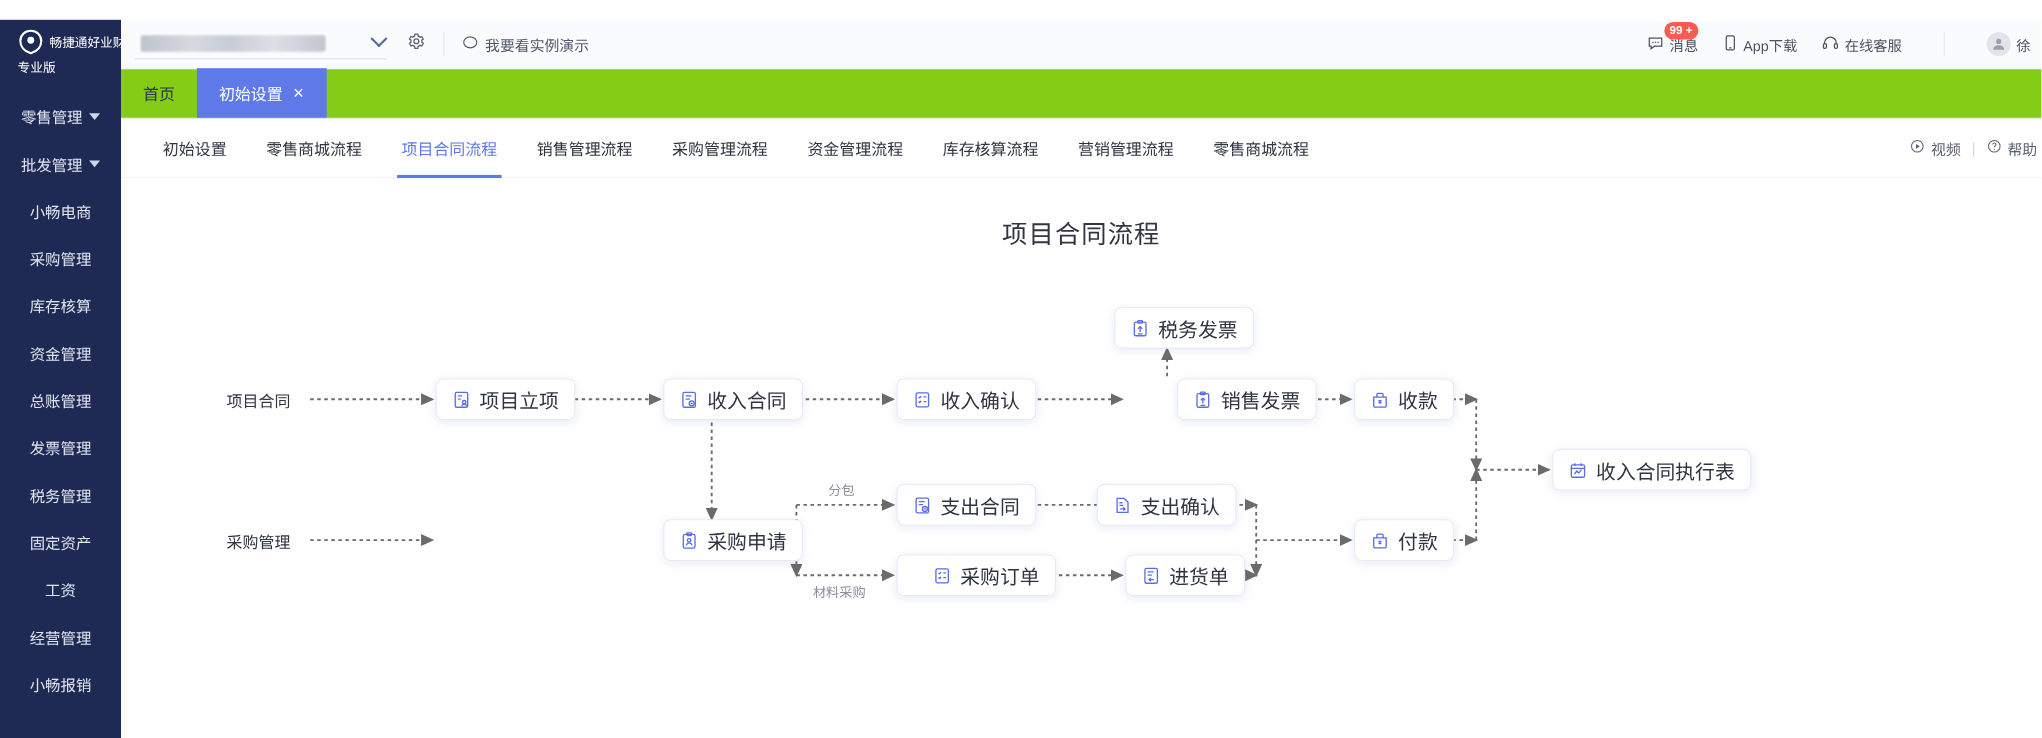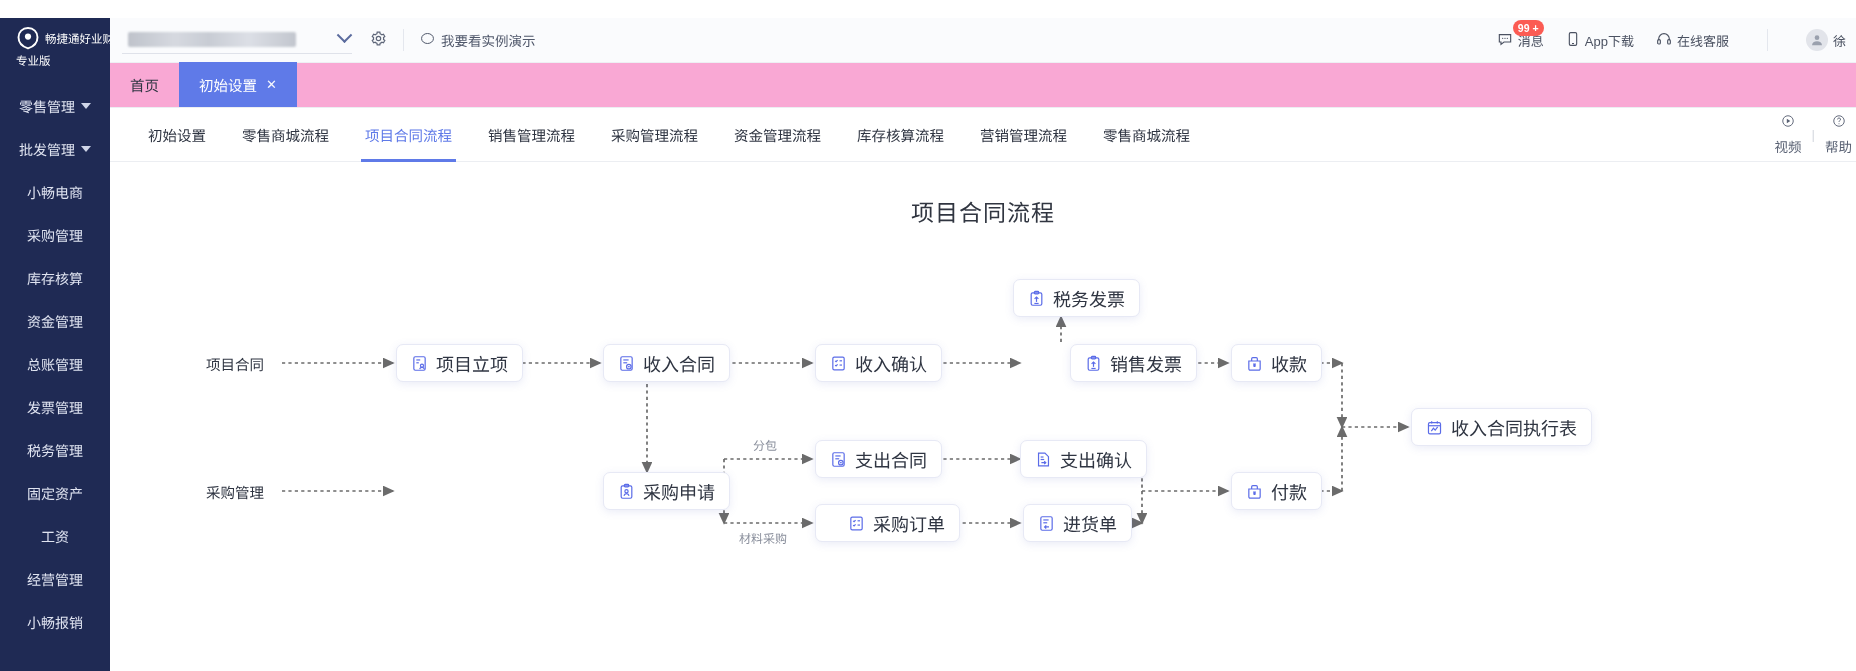--- a/index.html
+++ b/index.html
@@ -84,21 +84,21 @@
     white-space:nowrap;
   }
   .avatar {
     width:22px;height:22px;border-radius:50%;background:#e2e4ea;
     display:flex;align-items:center;justify-content:center;color:#9aa0ad;
   }
 
   
   .tabstrip {
     position:absolute; left:110px; top:63px; width:1746px; height:45px;
-    background:#f9a8d4; display:flex; align-items:flex-end; gap:0;
+    background:#84cc16; display:flex; align-items:flex-end; gap:0;
     border-bottom:1px solid #eceef2;
   }
   .tab {
     height:45px; padding:0 20px; display:flex; align-items:center;
     font-size:14.5px; color:#2f3542; cursor:pointer; gap:9px;
   }
   .tab.active { background:#5f7ae8; color:#ffffff; }
   .tab .x { font-size:13px; opacity:.95; }
 
   
@@ -114,21 +114,21 @@
   }
   .subnav-item.active { color:#5f7ae8; }
   .subnav-item.active::after {
     content:""; position:absolute; left:14px; right:14px; bottom:0;
     height:2.5px; background:#5f7ae8;
   }
   .subnav-right {
     margin-left:auto; display:flex; align-items:center; gap:10px;
     padding-right:4px; font-size:13.5px; color:#5a6274;
   }
-  .snr-item { display:flex; align-items:center; gap:5px; cursor:pointer;flex-direction:column; }
+  .snr-item { display:flex; align-items:center; gap:5px; cursor:pointer; }
   .snr-sep { color:#d6d9e0; }
 
   
   .canvas {
     position:absolute; left:110px; top:162px; width:1746px; height:509px;
     background:#ffffff; overflow:hidden;
   }
   .flow-title {
     position:absolute; left:0; top:32px; width:1746px; text-align:center;
     font-size:23px; color:#303540; letter-spacing:1px;
@@ -515,21 +515,21 @@
             <rect x="4" y="2.5" width="16" height="19" rx="2"></rect>
             <line x1="7.5" y1="7" x2="15" y2="7"></line>
             <line x1="7.5" y1="11" x2="13" y2="11"></line>
             <circle cx="15.3" cy="16.5" r="3.2"></circle>
             <path d="M14 16.5h2.6"></path>
           </svg>
         </span>
         <span>支出合同</span>
       </div>
 
-      <div class="node" style="left:910px; top:278px;">
+      <div class="node" style="left:887px; top:278px;">
         <span class="ico">
           <svg viewBox="0 0 24 24" fill="none" stroke="#5b6ce8" stroke-width="1.7">
             <path d="M5 3h9l5 5v13H5z"></path>
             <line x1="8" y1="8.5" x2="12" y2="8.5"></line>
             <line x1="8" y1="12" x2="13" y2="12"></line>
             <path d="M9 16.5h6M13 14.4l2.2 2.1-2.2 2.1"></path>
           </svg>
         </span>
         <span>支出确认</span>
       </div>

